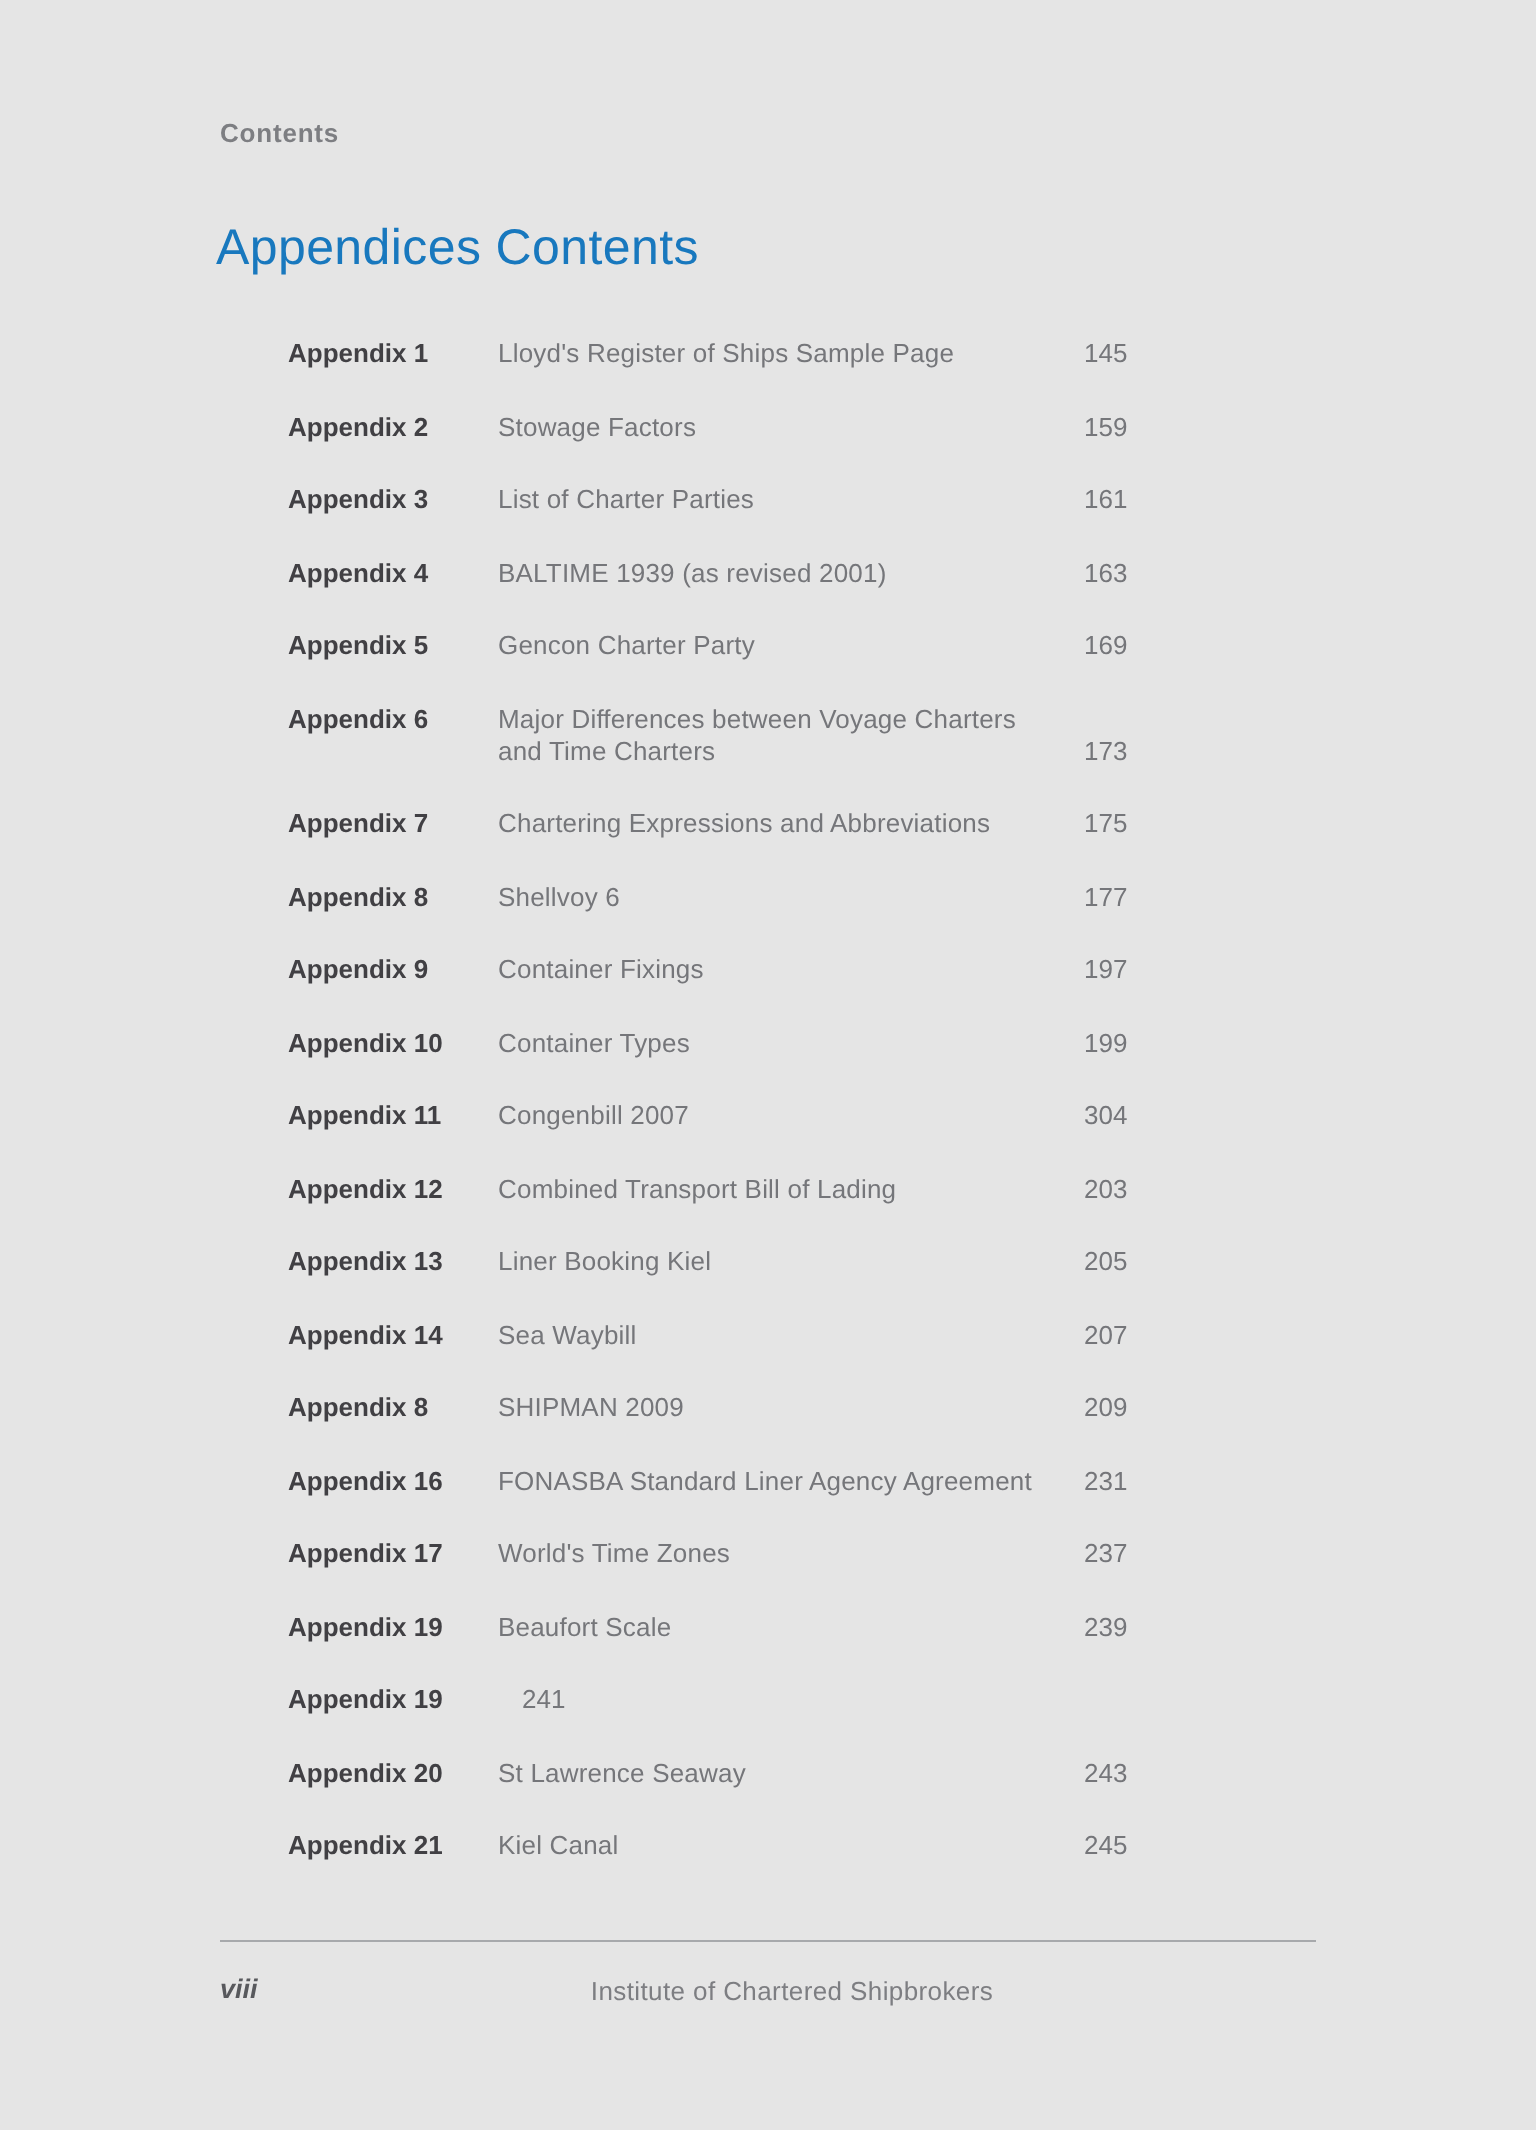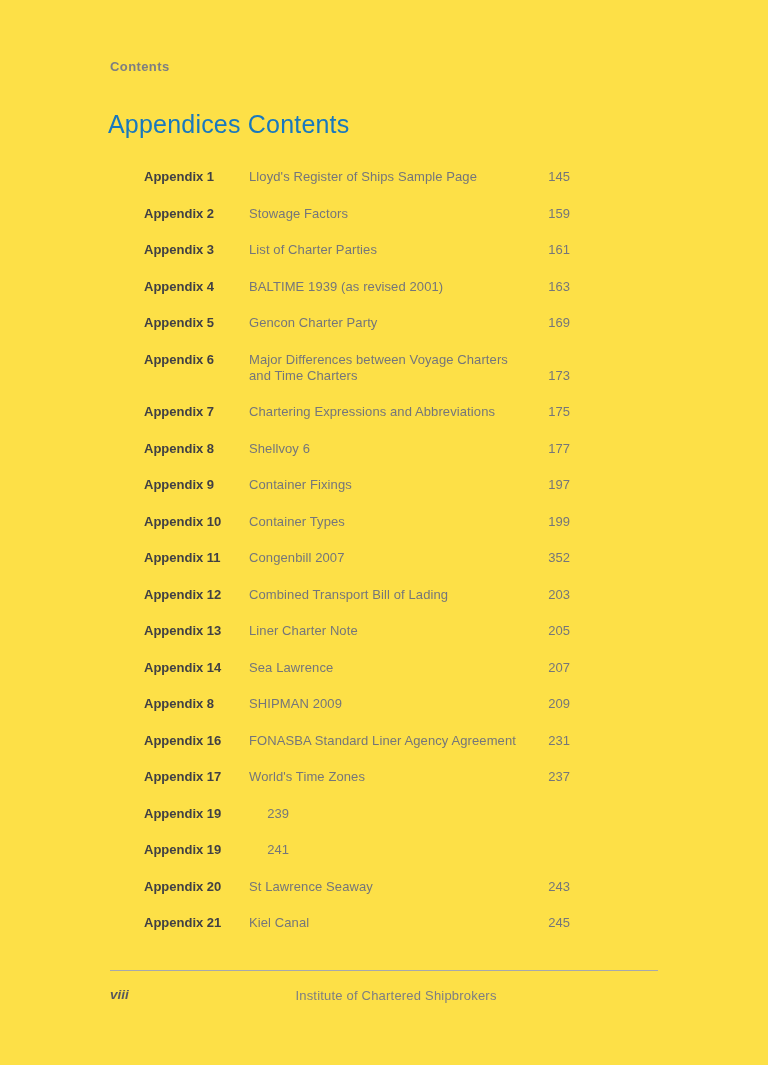--- a/index.html
+++ b/index.html
@@ -4,21 +4,21 @@
 <style>
   html, body {
     margin: 0;
     padding: 0;
     background: #ffffff;
   }
   .page {
     position: relative;
     width: 768px;
     height: 1065px;
-    background: #fde047;
+    background: #e5e5e5;
     font-family: "Liberation Sans", sans-serif;
     overflow: hidden;
   }
   .eyebrow {
     position: absolute;
     left: 110px;
     top: 59px;
     font-size: 13px;
     font-weight: bold;
     letter-spacing: 0.4px;
@@ -59,21 +59,21 @@
     color: #75767a;
     line-height: 16px;
     white-space: pre-wrap;
     letter-spacing: 0.1px;
   }
   .toc-title .title-line { display: block; }
   .toc-page {
     flex: 0 0 auto;
     margin-left: 12px;
     min-width: 28px;
-    text-align: right;
+    text-align: left;
     font-size: 13px;
     color: #75767a;
     line-height: 16px;
     align-self: flex-end;
   }
   .footer-rule {
     position: absolute;
     left: 110px;
     top: 970px;
     width: 548px;
@@ -166,38 +166,38 @@
 
   <div class="toc-row">
     <div class="toc-label">Appendix 10</div>
     <div class="toc-title"><span class="title-line">Container Types</span></div>
     <div class="toc-page">199</div>
   </div>
 
   <div class="toc-row">
     <div class="toc-label">Appendix 11</div>
     <div class="toc-title"><span class="title-line">Congenbill 2007</span></div>
-    <div class="toc-page">352</div>
+    <div class="toc-page">304</div>
   </div>
 
   <div class="toc-row">
     <div class="toc-label">Appendix 12</div>
     <div class="toc-title"><span class="title-line">Combined Transport Bill of Lading</span></div>
     <div class="toc-page">203</div>
   </div>
 
   <div class="toc-row">
     <div class="toc-label">Appendix 13</div>
-    <div class="toc-title"><span class="title-line">Liner Charter Note</span></div>
+    <div class="toc-title"><span class="title-line">Liner Booking Kiel</span></div>
     <div class="toc-page">205</div>
   </div>
 
   <div class="toc-row">
     <div class="toc-label">Appendix 14</div>
-    <div class="toc-title"><span class="title-line">Sea Lawrence</span></div>
+    <div class="toc-title"><span class="title-line">Sea Waybill</span></div>
     <div class="toc-page">207</div>
   </div>
 
   <div class="toc-row">
     <div class="toc-label">Appendix 8</div>
     <div class="toc-title"><span class="title-line">SHIPMAN 2009</span></div>
     <div class="toc-page">209</div>
   </div>
 
   <div class="toc-row">
@@ -207,20 +207,21 @@
   </div>
 
   <div class="toc-row">
     <div class="toc-label">Appendix 17</div>
     <div class="toc-title"><span class="title-line">World's Time Zones</span></div>
     <div class="toc-page">237</div>
   </div>
 
   <div class="toc-row">
     <div class="toc-label">Appendix 19</div>
+    <div class="toc-title"><span class="title-line">Beaufort Scale</span></div>
     <div class="toc-page">239</div>
   </div>
 
   <div class="toc-row">
     <div class="toc-label">Appendix 19</div>
     <div class="toc-page">241</div>
   </div>
 
   <div class="toc-row">
     <div class="toc-label">Appendix 20</div>

